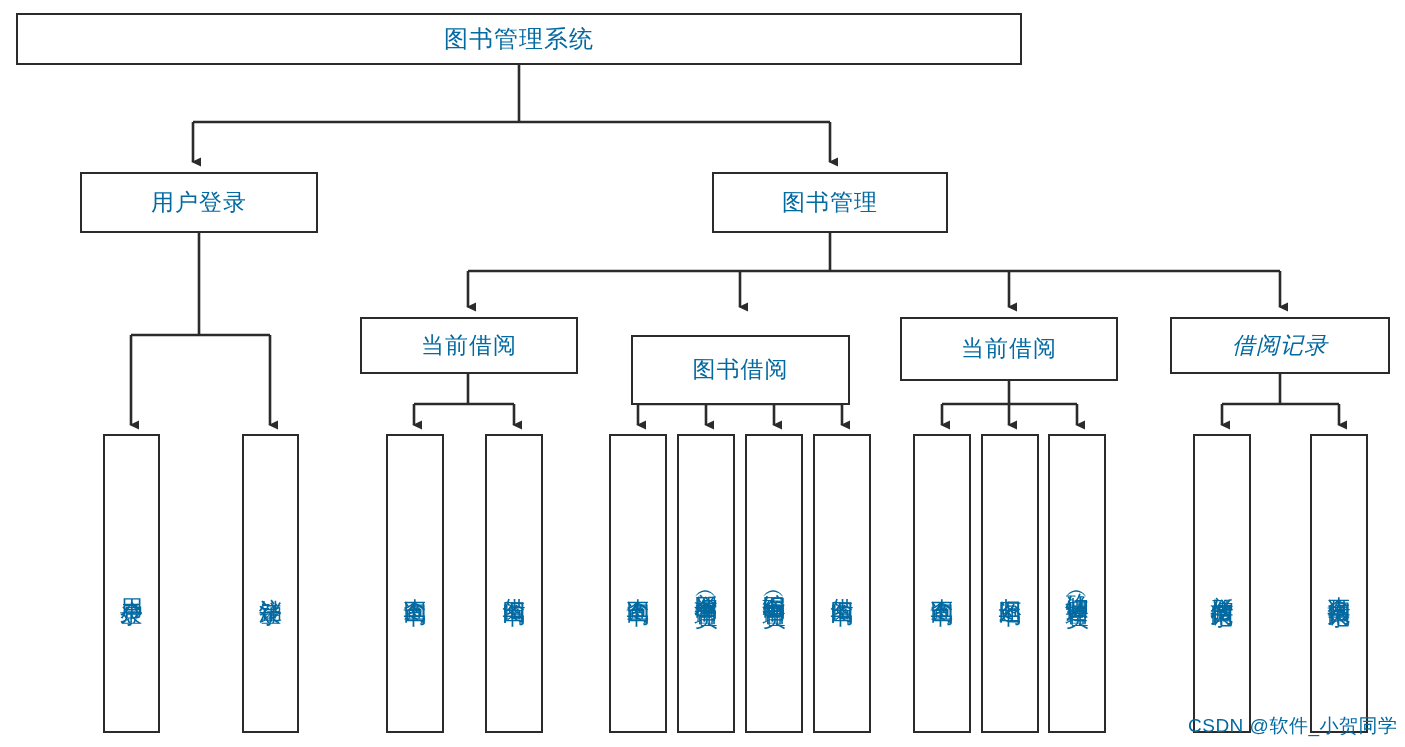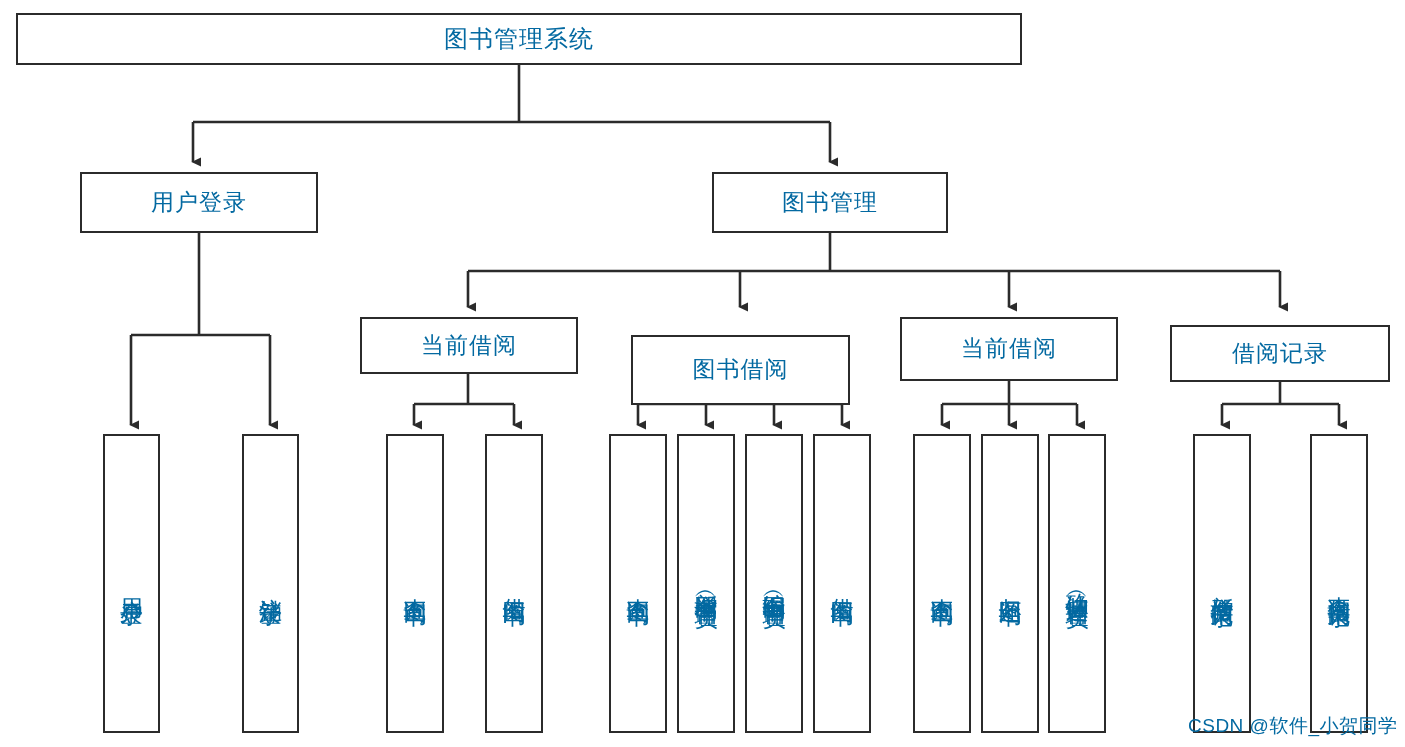--- a/index.html
+++ b/index.html
@@ -137,21 +137,21 @@
 
   <div class="node horiz" style="left:360px; top:317px; width:218px; height:57px;">
     <span>当前借阅</span>
   </div>
   <div class="node horiz" style="left:631px; top:335px; width:219px; height:70px;">
     <span>图书借阅</span>
   </div>
   <div class="node horiz" style="left:900px; top:317px; width:218px; height:64px;text-align:center;">
     <span>当前借阅</span>
   </div>
-  <div class="node horiz" style="left:1170px; top:325px; width:220px; height:57px;">
+  <div class="node horiz" style="left:1170px; top:317px; width:220px; height:57px;font-style:italic;">
     <span>借阅记录</span>
   </div>
 
   <div class="node vert" style="left:103px; top:434px; width:57px; height:299px;">
     <span class="vlabel">用户登录</span>
   </div>
   <div class="node vert" style="left:242px; top:434px; width:57px; height:299px;">
     <span class="vlabel">注销登录</span>
   </div>
 

